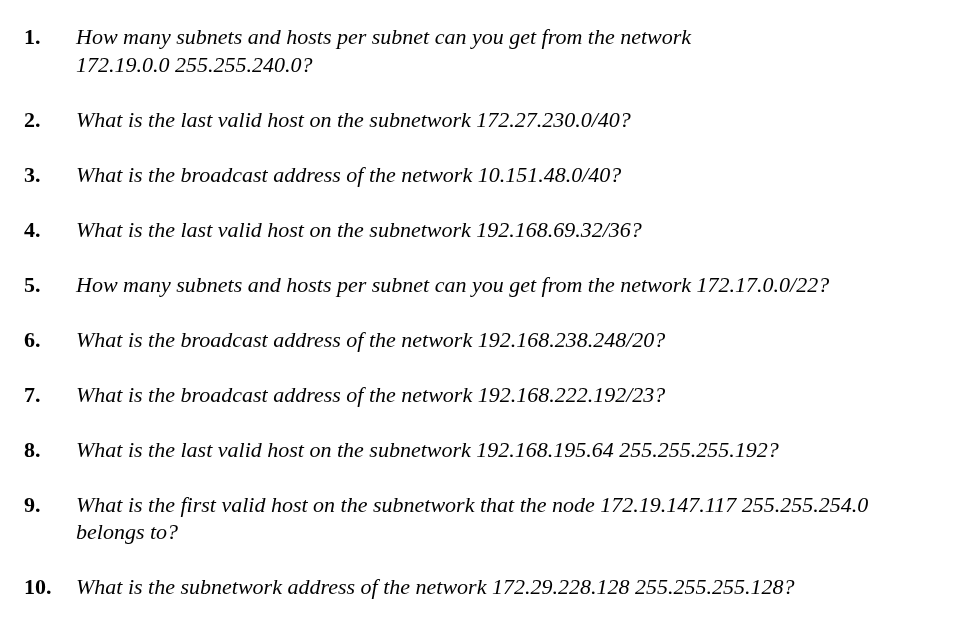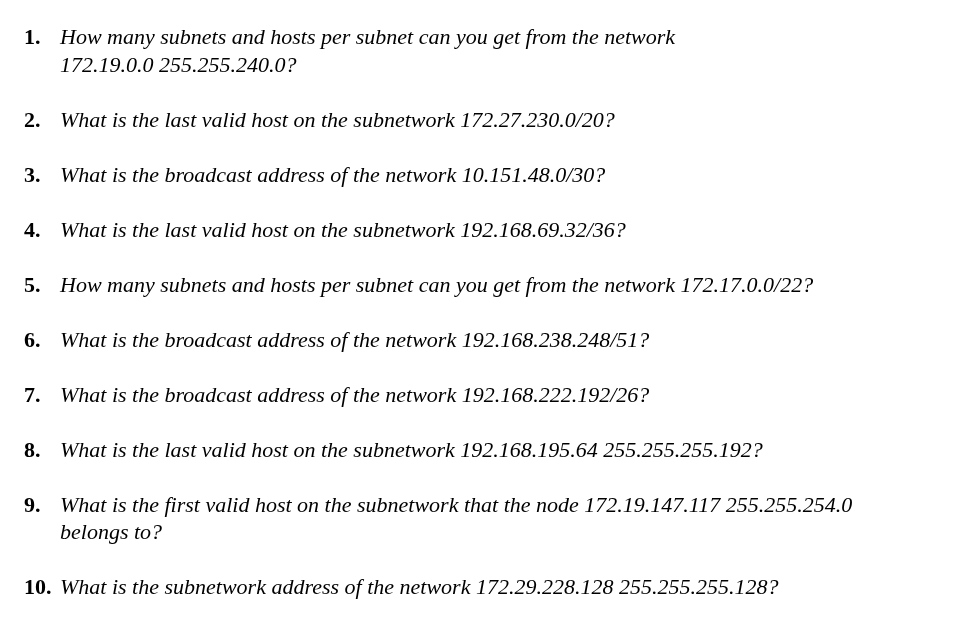--- a/index.html
+++ b/index.html
@@ -31,59 +31,60 @@
   }
   .num {
     flex: 0 0 36px;
     font-weight: bold;
     font-style: normal;
     white-space: nowrap;
   }
   .text {
     flex: 1 1 auto;
     font-style: italic;
+    margin-left: 16px;
   }
 </style>
 </head>
 <body>
 
 <div class="doc">
   <div class="question">
     <span class="num">1.</span>
     <span class="text">How many subnets and hosts per subnet can you get from the network<br>172.19.0.0 255.255.240.0?</span>
   </div>
 
   <div class="question">
     <span class="num">2.</span>
-    <span class="text">What is the last valid host on the subnetwork 172.27.230.0/20?</span>
+    <span class="text">What is the last valid host on the subnetwork 172.27.230.0/40?</span>
   </div>
 
   <div class="question">
     <span class="num">3.</span>
-    <span class="text">What is the broadcast address of the network 10.151.48.0/30?</span>
+    <span class="text">What is the broadcast address of the network 10.151.48.0/40?</span>
   </div>
 
   <div class="question">
     <span class="num">4.</span>
     <span class="text">What is the last valid host on the subnetwork 192.168.69.32/36?</span>
   </div>
 
   <div class="question">
     <span class="num">5.</span>
     <span class="text">How many subnets and hosts per subnet can you get from the network 172.17.0.0/22?</span>
   </div>
 
   <div class="question">
     <span class="num">6.</span>
-    <span class="text">What is the broadcast address of the network 192.168.238.248/51?</span>
+    <span class="text">What is the broadcast address of the network 192.168.238.248/20?</span>
   </div>
 
   <div class="question">
     <span class="num">7.</span>
-    <span class="text">What is the broadcast address of the network 192.168.222.192/26?</span>
+    <span class="text">What is the broadcast address of the network 192.168.222.192/23?</span>
   </div>
 
   <div class="question">
     <span class="num">8.</span>
     <span class="text">What is the last valid host on the subnetwork 192.168.195.64 255.255.255.192?</span>
   </div>
 
   <div class="question">
     <span class="num">9.</span>
     <span class="text">What is the first valid host on the subnetwork that the node 172.19.147.117 255.255.254.0<br>belongs to?</span>

